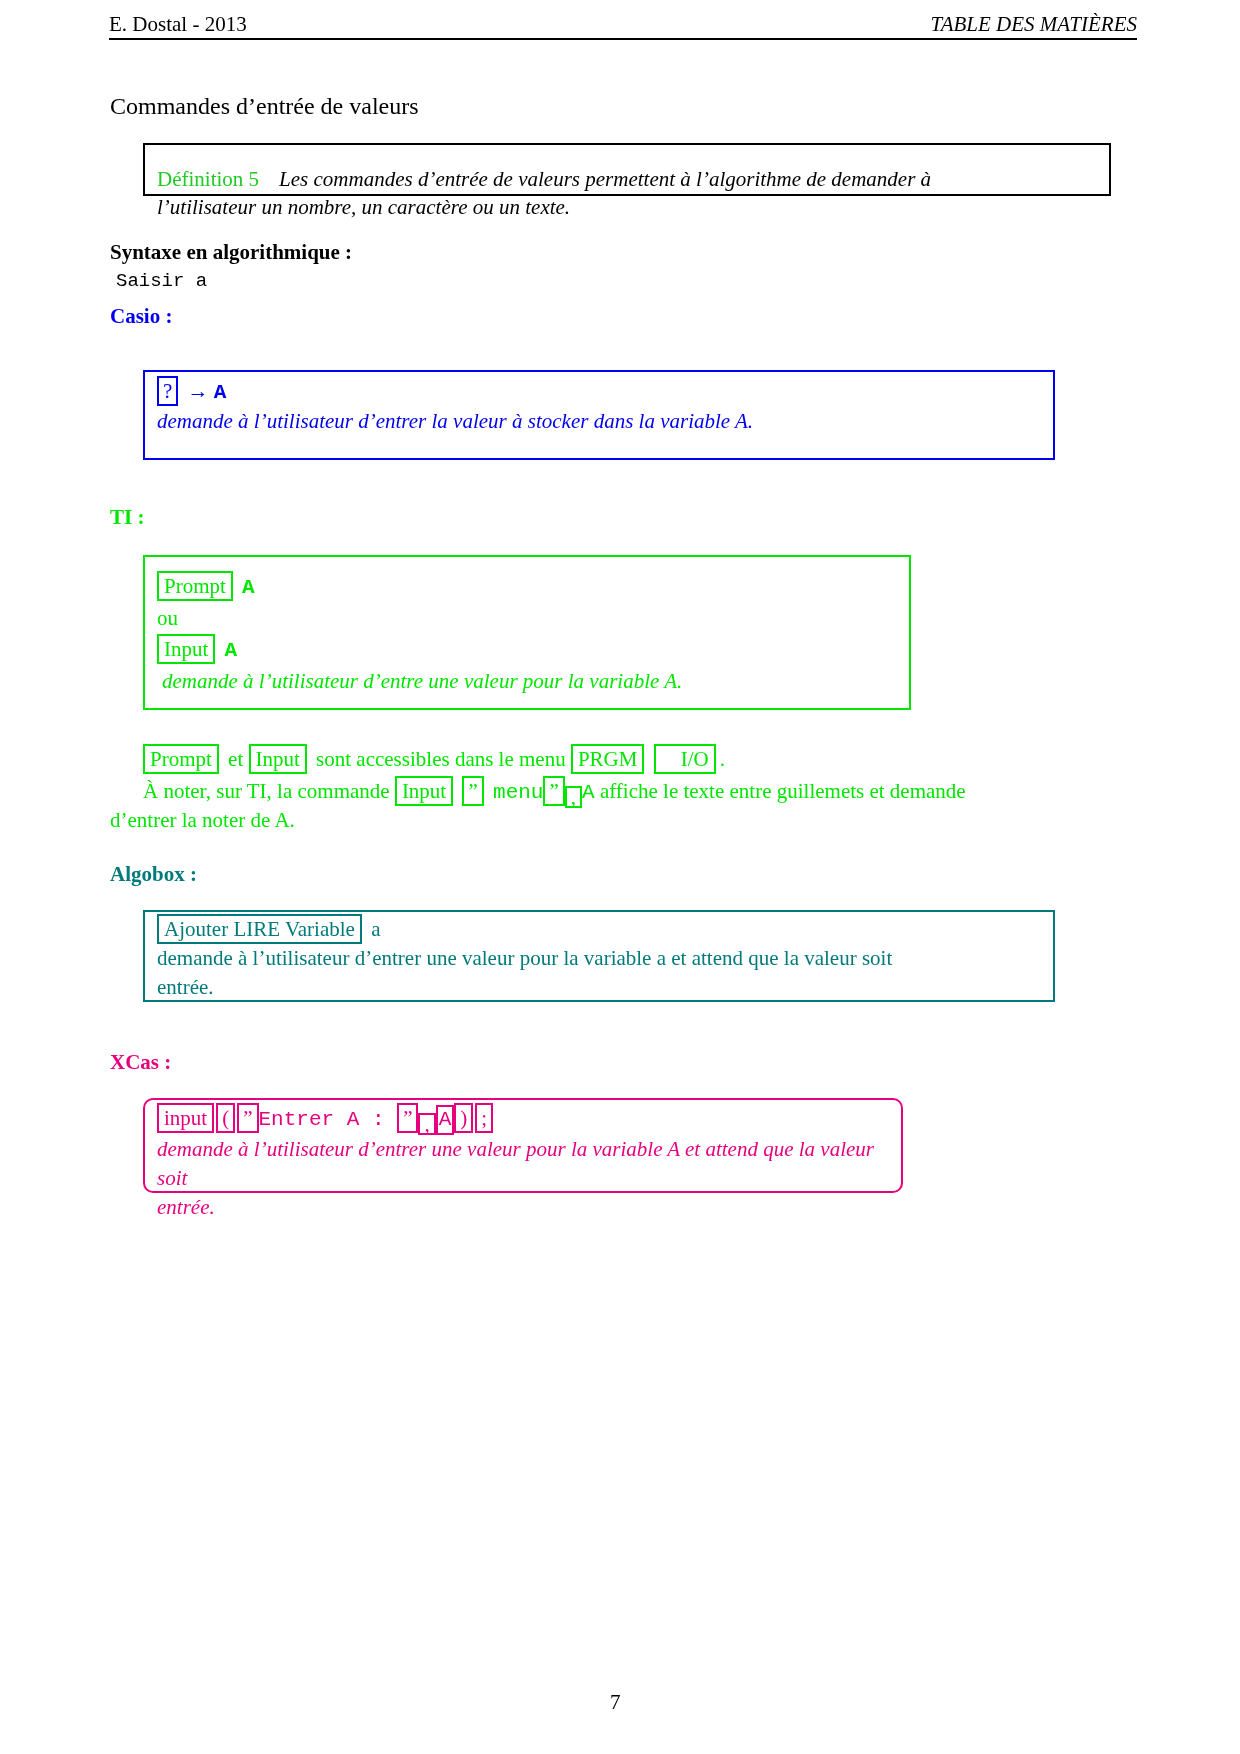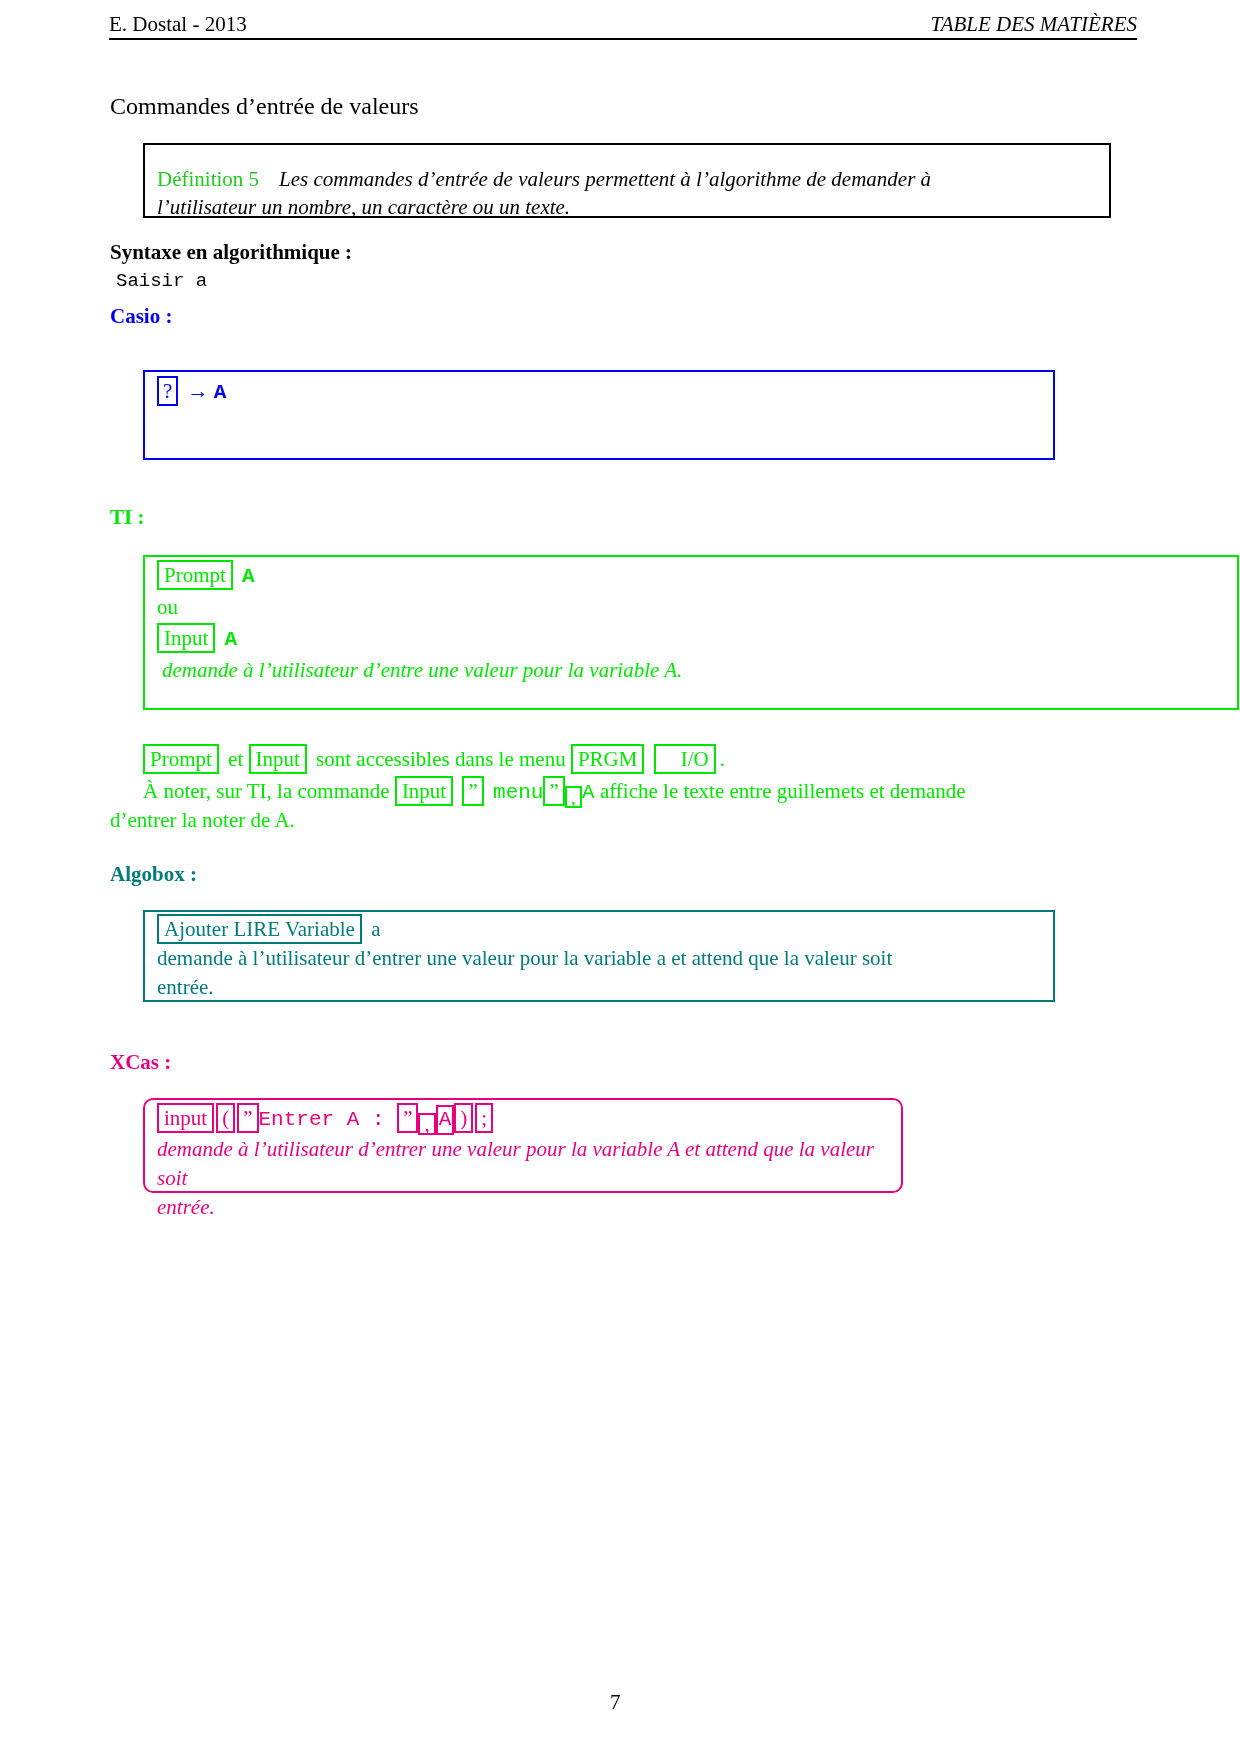--- a/index.html
+++ b/index.html
@@ -2,21 +2,21 @@
 <html><head>
 <meta charset="utf-8">
 <style>
   html, body { margin:0; padding:0; background:#ffffff; }
   body { width:1240px; height:1754px; position:relative; font-family:"Liberation Serif", "DejaVu Serif", serif; color:#000; }
   .abs { position:absolute; }
   .header-left { left:109px; top:12px; font-size:21px; }
   .header-right { right:103px; top:12px; font-size:21px; font-style:italic; }
   .header-rule { left:109px; top:38px; width:1028px; height:2px; background:#000; }
   .section-title { left:110px; top:93px; font-size:24px; }
-  .def-box { left:143px; top:143px; width:968px; height:75px; border:2px solid #000; box-sizing:border-box; padding:0 12px; font-size:21px; line-height:28px; }
+  .def-box { left:143px; top:143px; width:968px; height:53px; border:2px solid #000; box-sizing:border-box; padding:0 12px; font-size:21px; line-height:28px; }
   .def-box .first { padding-top:20px; }
   .def-label { color:#22c922; font-style:normal; margin-right:20px; }
   .it { font-style:italic; }
   .bold { font-weight:bold; }
   .mono { font-family:"Liberation Mono", "DejaVu Sans Mono", monospace; }
   .syn-title { left:110px; top:240px; font-size:21px; font-weight:bold; }
   .syn-code { left:116px; top:270px; font-size:19px; }
   .platform { font-size:21px; font-weight:bold; }
   .box { position:absolute; border:2px solid; box-sizing:border-box; font-size:21px; line-height:28px; padding:4px 12px; }
   .key { display:inline-block; border:2px solid; padding:0 5px; line-height:26px; margin-right:4px; }
@@ -49,24 +49,25 @@
 <div class="abs syn-title">Syntaxe en algorithmique :</div>
 <div class="abs syn-code mono">Saisir a</div>
 
 <div class="abs platform casio" style="left:110px; top:304px;">Casio :</div>
 <div class="box casio" style="left:143px; top:370px; width:912px; height:90px;">
   <div>
     <span class="key sm casio">?</span>
     <span>→</span>
     <span class="mono bold">A</span>
   </div>
+  <div class="it">demande à l’utilisateur d’entrer la valeur à stocker dans la variable A.</div>
 </div>
 
 <div class="abs platform ti" style="left:110px; top:505px;">TI :</div>
-<div class="box ti" style="left:143px; top:555px; width:1096px; height:155px; padding-top:3px; line-height:31px;">
+<div class="box ti" style="left:143px; top:555px; width:768px; height:155px; padding-top:14px; line-height:31px;">
   <div>
     <span class="key ti">Prompt</span>
     <span class="mono bold">A</span>
   </div>
   <div>ou</div>
   <div>
     <span class="key ti">Input</span>
     <span class="mono bold">A</span>
   </div>
   <div class="it indent">demande à l’utilisateur d’entre une valeur pour la variable A.</div>

